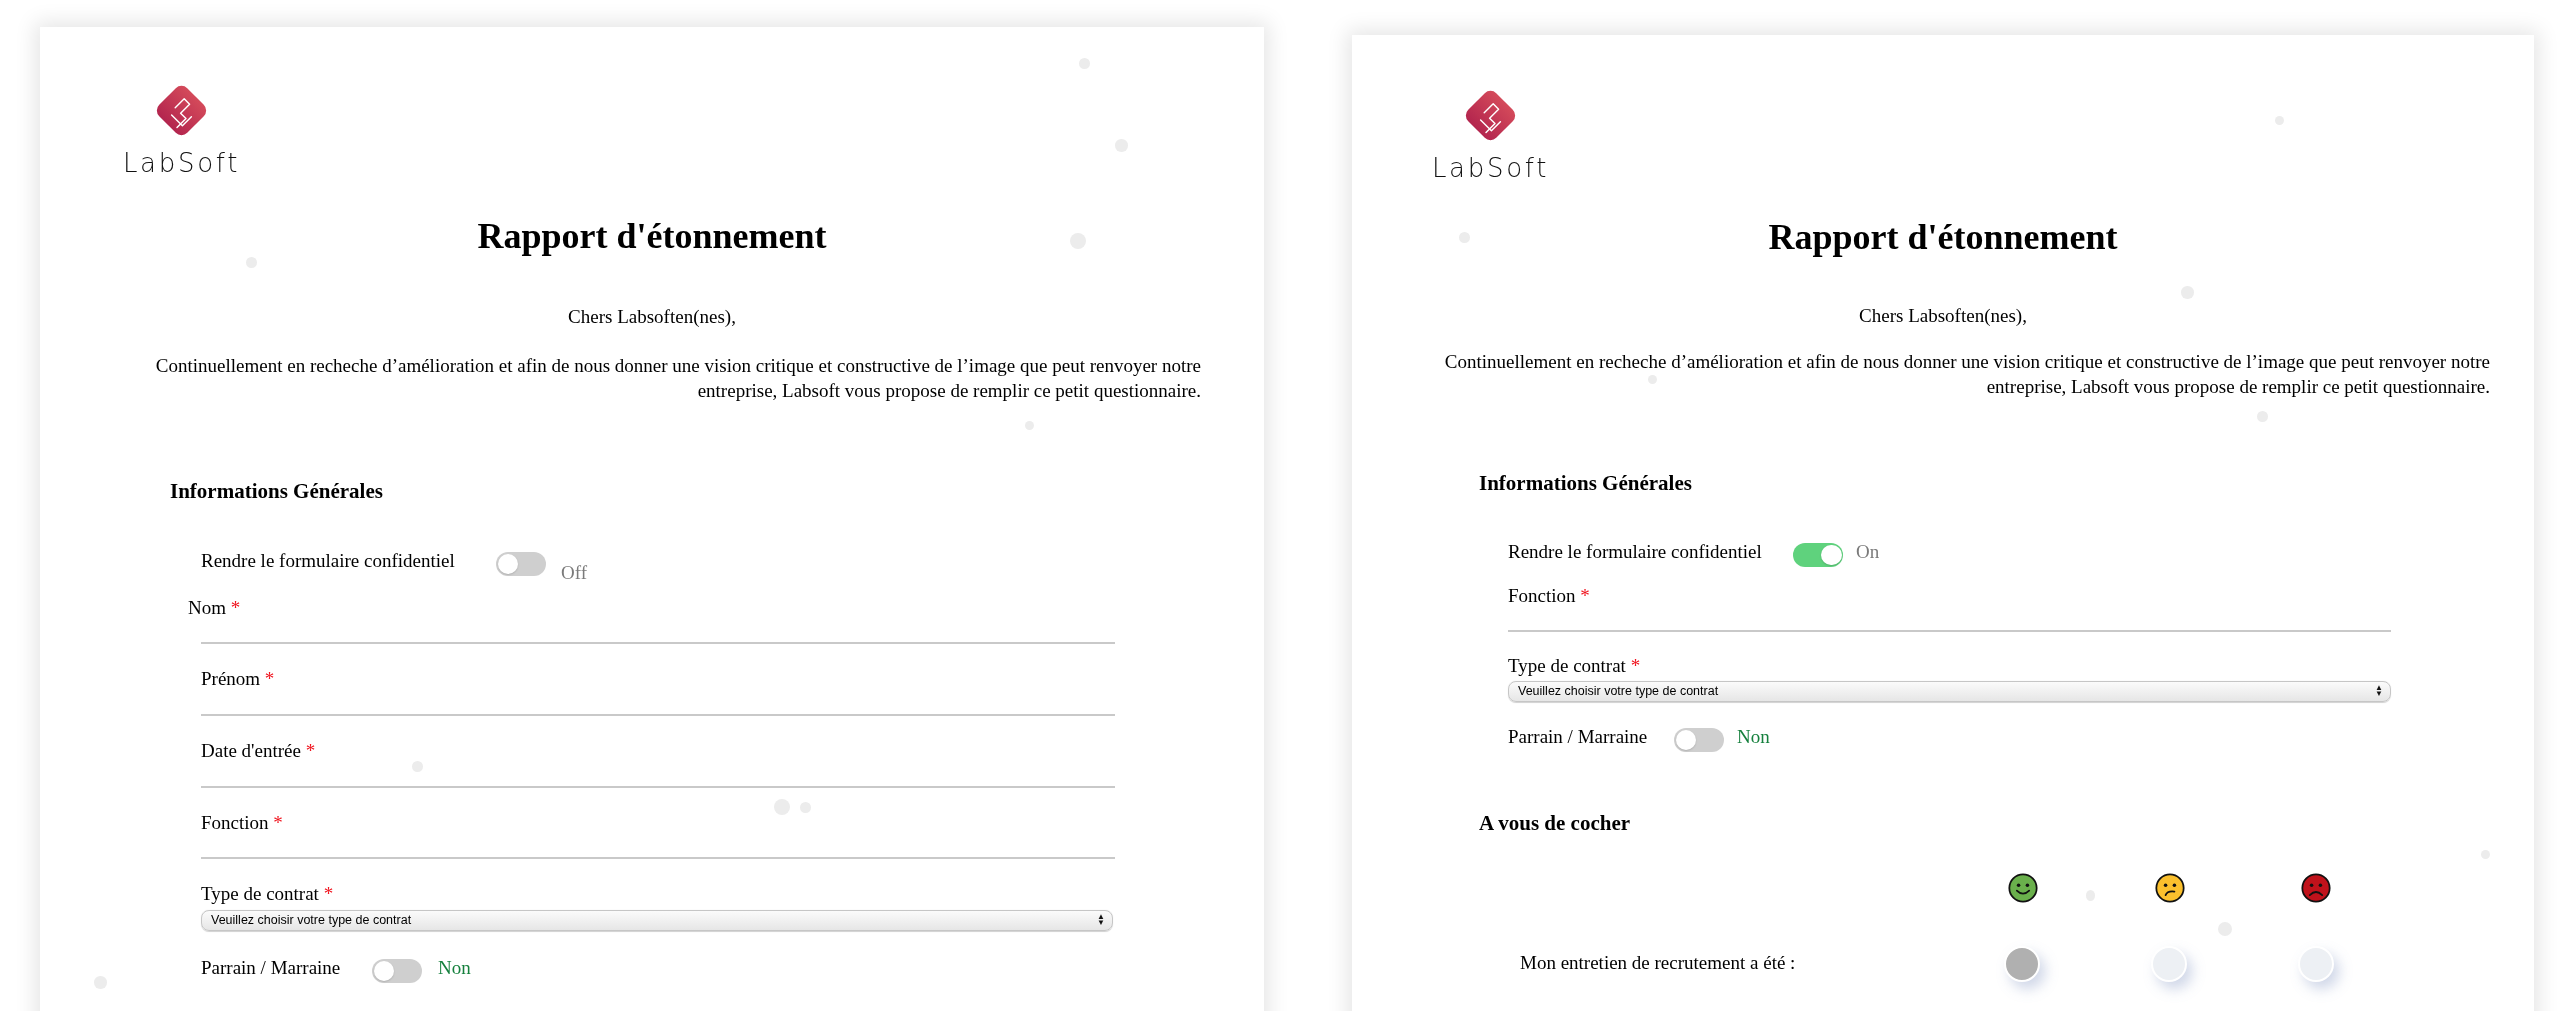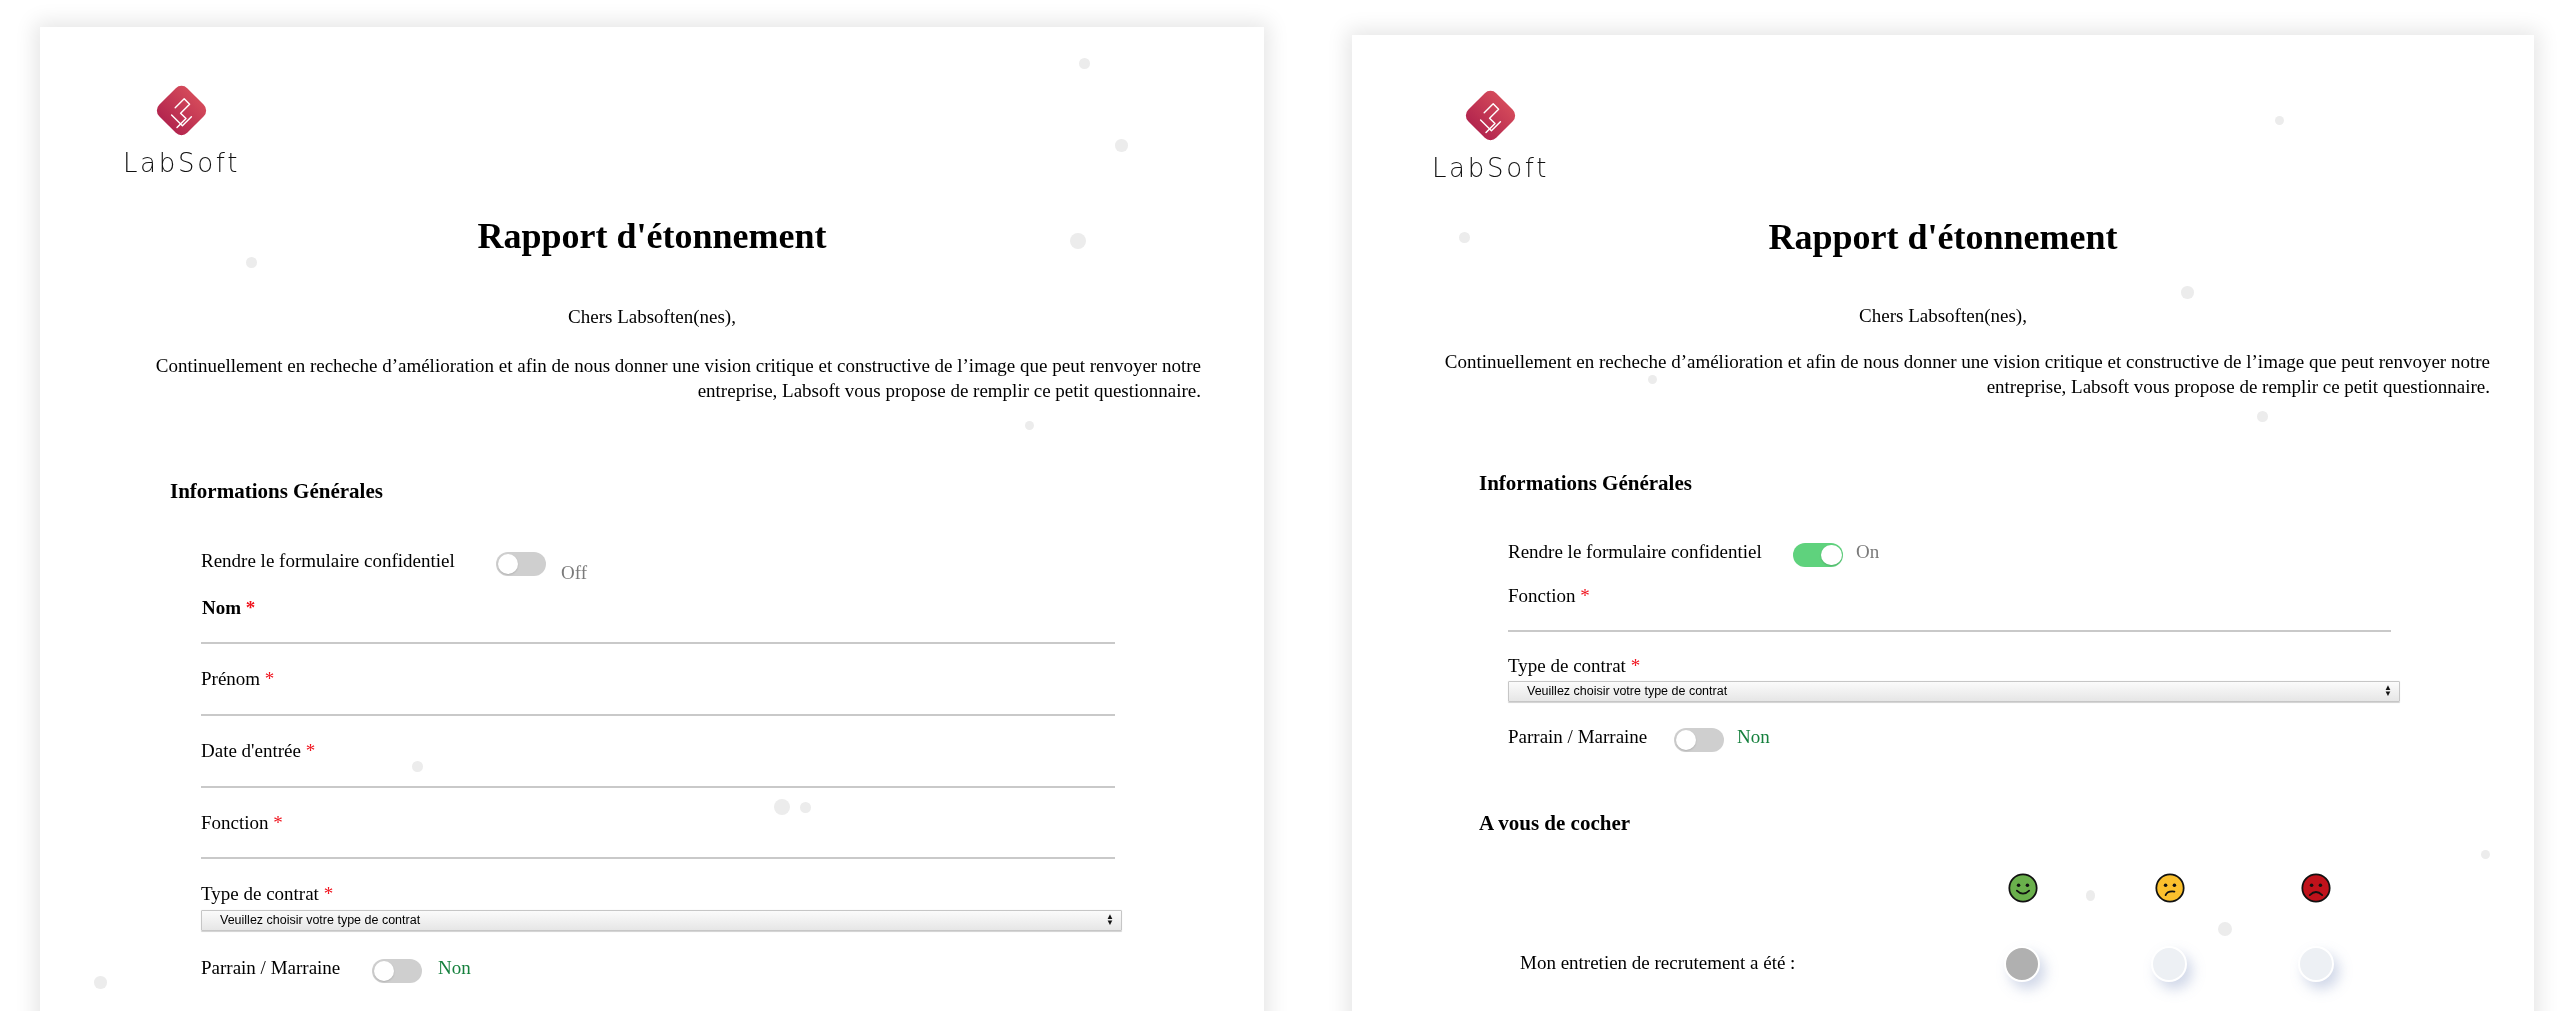--- a/index.html
+++ b/index.html
@@ -41,25 +41,25 @@
     background: #cfcfcf; cursor: pointer;
   }
   .toggle .knob {
     position: absolute; top: 1.8px; left: 1.8px; width: 20.6px; height: 20.6px; border-radius: 50%;
     background: #fff; box-shadow: 0 0.9px 1.8px rgba(0,0,0,0.15);
   }
   .toggle.on { background: #5fd27d; }
   .toggle.on .knob { left: 28px; }
 
   .select {
-    position: absolute; height: 19px; border-radius: 1px;
+    position: absolute; height: 19px; border-radius: 8px;
     background: linear-gradient(#fbfbfb, #e6e6e6);
     border: 0.9px solid #c6c6c6; box-shadow: 0 0.9px 0.9px rgba(0,0,0,0.18);
     font-family: "Liberation Sans", sans-serif; font-size: 12.5px; line-height: 19px;
-    padding-left: 18px; box-sizing: content-box; cursor: pointer;
+    padding-left: 9px; box-sizing: content-box; cursor: pointer;
   }
   .select .arrows {
     position: absolute; right: 7.2px; top: 2.7px; font-size: 8px; line-height: 6.3px;
     text-align: center; color: #111;
   }
 
   .emoji { position: absolute; width: 30px; height: 30px; }
   .radio {
     position: absolute; width: 32px; height: 32px; border-radius: 50%;
     background: #edf0f4; border: 2.7px solid #fff;
@@ -102,21 +102,21 @@
   <div class="intro" style="left:63px;width:1098px;top:326px;">Continuellement en recheche d’amélioration et afin de nous donner une vision critique et constructive de l’image que peut renvoyer notre entreprise, Labsoft vous propose de remplir ce petit questionnaire.</div>
 
   <div class="section-h" style="left:130px;top:452px;">Informations Générales</div>
 
   <div class="label" style="left:161px;top:523px;">Rendre le formulaire confidentiel</div>
   <div class="toggle" style="left:456px;top:525px;">
     <div class="knob"></div>
   </div>
   <div class="state" style="left:521px;top:535px;">Off</div>
 
-  <div class="label" style="left:162px;top:570px;font-weight:bold;">
+  <div class="label" style="left:148px;top:570px;">
     <span>Nom</span>
     <span class="req">*</span>
   </div>
   <div class="underline" style="left:161px;width:914px;top:615px;"></div>
 
   <div class="label" style="left:161px;top:641px;">
     <span>Prénom</span>
     <span class="req">*</span>
   </div>
   <div class="underline" style="left:161px;width:914px;top:687px;"></div>

